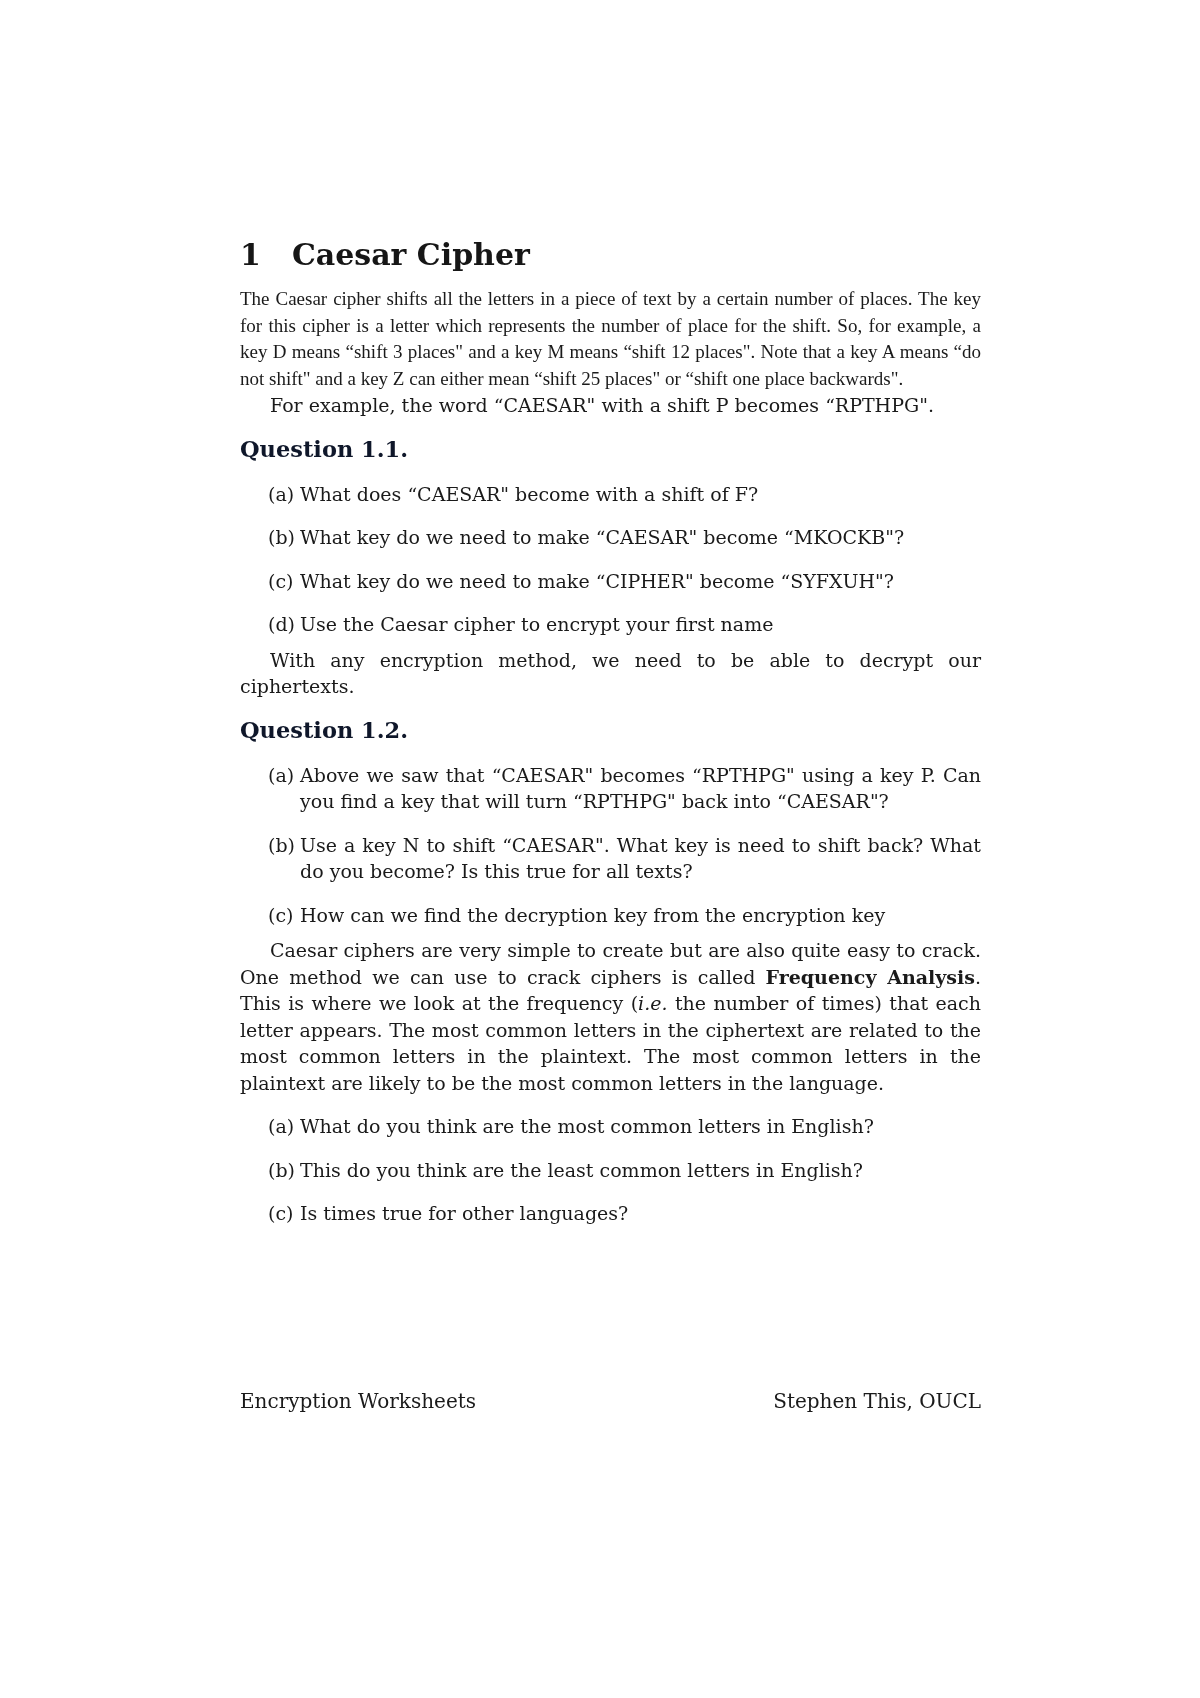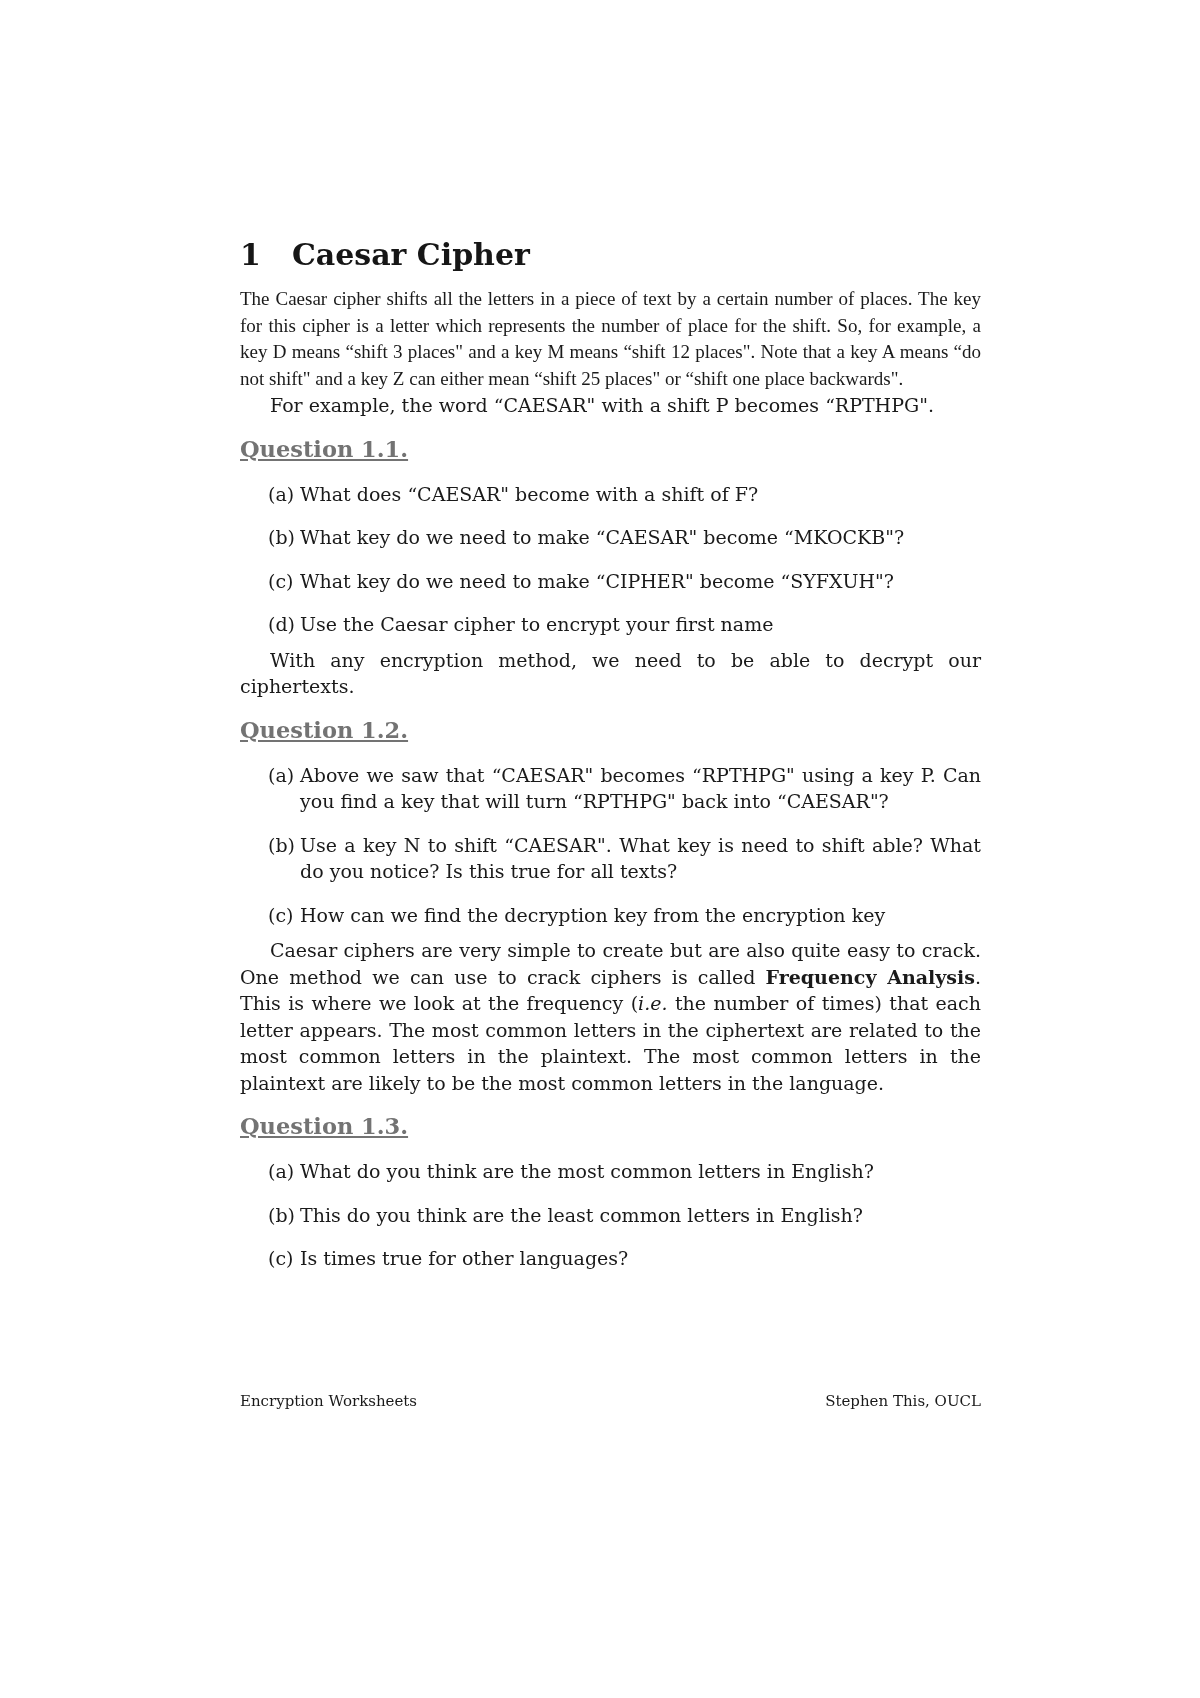--- a/index.html
+++ b/index.html
@@ -46,43 +46,42 @@
     text-indent: 30px;
   }
   .para.nogap {
     margin-top: 0;
   }
   .qhead {
     font-size: 22.5px;
     font-weight: bold;
     line-height: 30px;
     margin: 15px 0 0 0;
-    color: #737373;
-    text-decoration: underline;
+    color: #0f172a;
   }
   .qitem {
     display: flex;
     margin-top: 17px;
   }
   .qmarker {
     flex: 0 0 32px;
     margin-left: 28px;
   }
   .qtext {
     flex: 1;
     text-align: justify;
   }
   .footer {
     position: absolute;
     left: 240px;
     top: 1388px;
     width: 741px;
     display: flex;
     justify-content: space-between;
-    font-size: 15px;
+    font-size: 20px;
     line-height: 26.5px;
   }
 </style>
 </head>
 <body>
 
 <div class="content">
 
   <h1 class="sec-heading">
     <span class="sec-num">1</span>
@@ -116,32 +115,31 @@
   <p class="para indent">With any encryption method, we need to be able to decrypt our ciphertexts.</p>
 
   <div>
     <h3 class="qhead">Question 1.2.</h3>
     <div class="qitem">
       <span class="qmarker">(a)</span>
       <span class="qtext">Above we saw that “CAESAR" becomes “RPTHPG" using a key P. Can you find a key that will turn “RPTHPG" back into “CAESAR"?</span>
     </div>
     <div class="qitem">
       <span class="qmarker">(b)</span>
-      <span class="qtext">Use a key N to shift “CAESAR". What key is need to shift able? What do you notice? Is this true for all texts?</span>
+      <span class="qtext">Use a key N to shift “CAESAR". What key is need to shift back? What do you become? Is this true for all texts?</span>
     </div>
     <div class="qitem">
       <span class="qmarker">(c)</span>
       <span class="qtext">How can we find the decryption key from the encryption key</span>
     </div>
   </div>
 
   <p class="para indent"><span>Caesar ciphers are very simple to create but are also quite easy to crack. One method we can use to crack ciphers is called </span><b>Frequency Analysis</b><span>. This is where we look at the frequency (</span><i>i.e.</i><span> the number of times) that each letter appears. The most common letters in the ciphertext are related to the most common letters in the plaintext. The most common letters in the plaintext are likely to be the most common letters in the language.</span></p>
 
   <div>
-    <h3 class="qhead">Question 1.3.</h3>
     <div class="qitem">
       <span class="qmarker">(a)</span>
       <span class="qtext">What do you think are the most common letters in English?</span>
     </div>
     <div class="qitem">
       <span class="qmarker">(b)</span>
       <span class="qtext">This do you think are the least common letters in English?</span>
     </div>
     <div class="qitem">
       <span class="qmarker">(c)</span>

